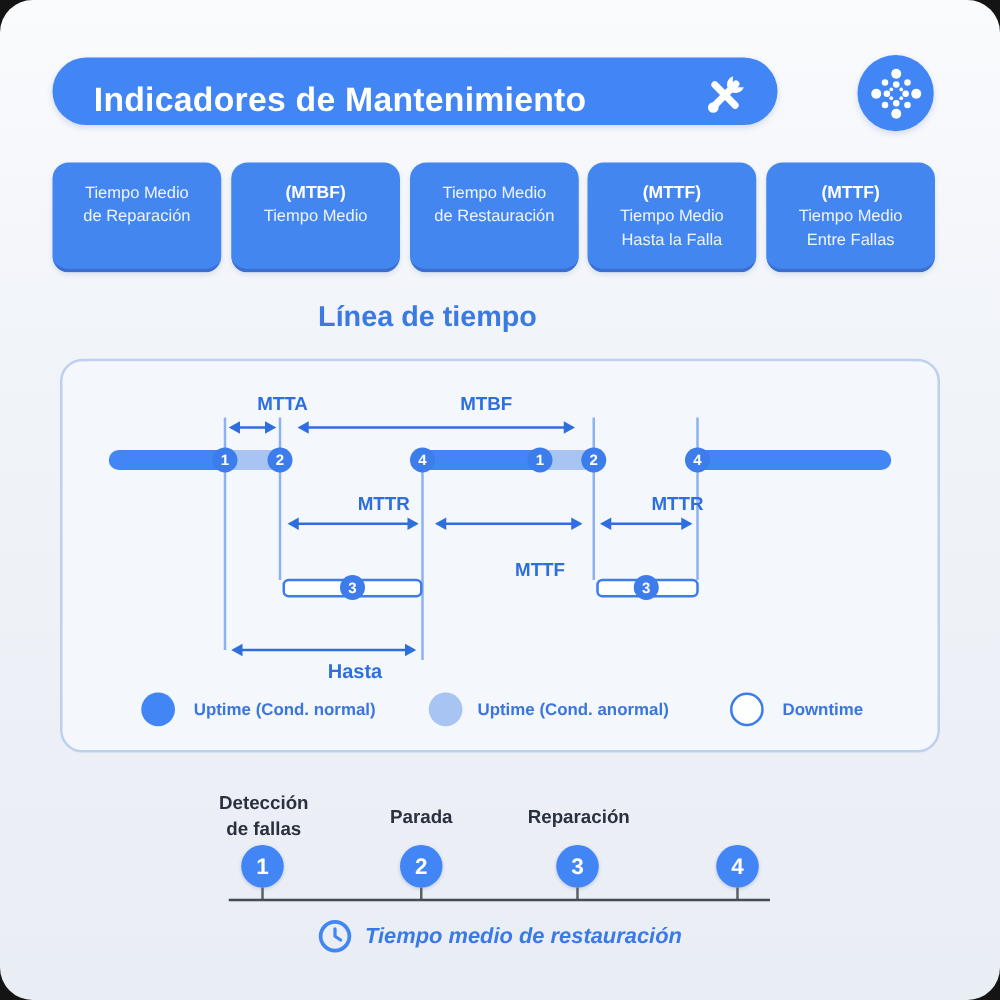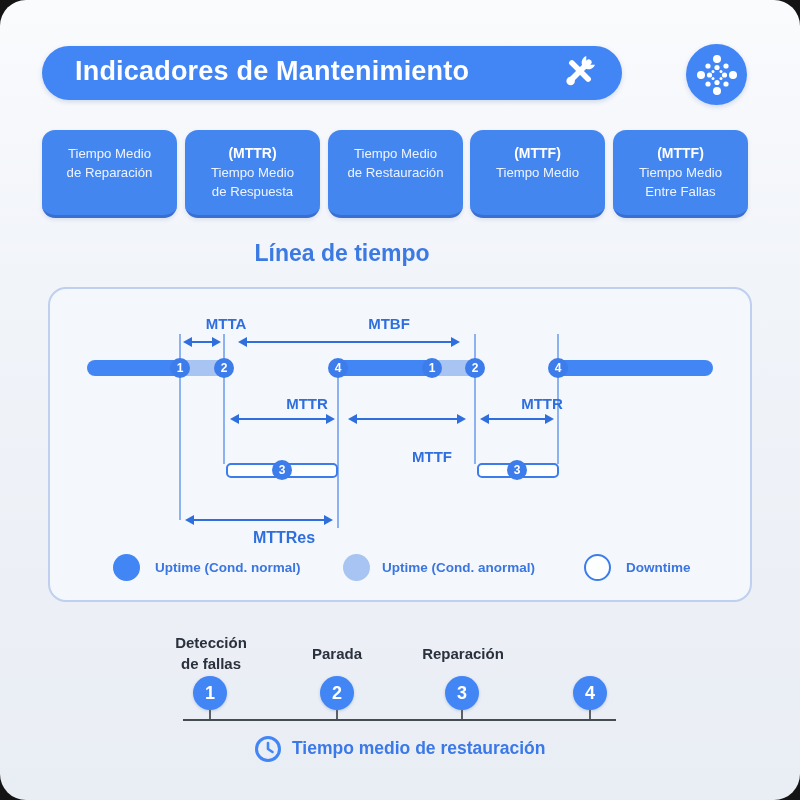--- a/index.html
+++ b/index.html
@@ -3,21 +3,21 @@
 <meta charset="utf-8">
 <style>
   html,body{margin:0;padding:0;background:#141414;}
   body{font-family:"Liberation Sans",sans-serif;-webkit-font-smoothing:antialiased;}
   .page{position:relative;width:800px;height:800px;border-radius:26px;overflow:hidden;
         background:linear-gradient(180deg,#fafbfd 0%,#f1f4f9 35%,#e9edf4 100%);}
   .abs{position:absolute;}
 
   
   .title-pill{left:42px;top:46px;width:580px;height:54px;border-radius:27px;background:#4285f4;
-              display:flex;align-items:center;padding:0 22px 4px 33px;box-sizing:border-box;
+              display:flex;align-items:flex-end;padding:0 22px 4px 33px;box-sizing:border-box;
               box-shadow:0 2px 5px rgba(40,80,160,.18);}
   .title-text{color:#fff;font-size:27px;font-weight:600;letter-spacing:.2px;white-space:nowrap;flex:1;}
   .logo{left:686px;top:44px;width:61px;height:61px;border-radius:50%;background:#4285f4;
         display:flex;align-items:center;justify-content:center;box-shadow:0 2px 5px rgba(40,80,160,.18);}
 
   
   .card{top:130px;width:135px;height:88px;border-radius:13px;background:#4486f0;
         border-bottom:3px solid #3a6fd0;box-sizing:border-box;color:#fff;text-align:center;
         padding-top:14px;box-shadow:0 2px 4px rgba(40,80,160,.12);}
   .card .abbr{font-size:14px;font-weight:700;line-height:19px;}
@@ -100,31 +100,31 @@
       <circle cx="18" cy="25.5" r="1.5"></circle>
         <circle cx="26" cy="25.5" r="1.5"></circle>
     </svg>
   </div>
 
   <div class="abs card" style="left:42px;">
     <div class="ln">Tiempo Medio</div>
     <div class="ln">de Reparación</div>
   </div>
   <div class="abs card" style="left:185px;">
-    <div class="abbr">(MTTR)</div>
-    <div class="ln">Tiempo Medio</div>
-    <div class="ln">de Respuesta</div>
+    <div class="abbr">(MTBF)</div>
+    <div class="ln">Tiempo Medio</div>
   </div>
   <div class="abs card" style="left:328px;">
     <div class="ln">Tiempo Medio</div>
     <div class="ln">de Restauración</div>
   </div>
   <div class="abs card" style="left:470px;">
     <div class="abbr">(MTTF)</div>
     <div class="ln">Tiempo Medio</div>
+    <div class="ln">Hasta la Falla</div>
   </div>
   <div class="abs card" style="left:613px;">
     <div class="abbr">(MTTF)</div>
     <div class="ln">Tiempo Medio</div>
     <div class="ln">Entre Fallas</div>
   </div>
 
   <div class="abs section-title">Línea de tiempo</div>
 
   <div class="abs frame"></div>
@@ -157,21 +157,21 @@
   <div class="abs dlabel" style="left:282px;top:395px;">MTTR</div>
   <div class="abs arrow" style="left:232px;top:418px;width:101px;"></div>
 
   <div class="abs arrow" style="left:350px;top:418px;width:114px;"></div>
   <div class="abs dlabel" style="left:407px;top:448px;">MTTF</div>
 
   <div class="abs dlabel" style="left:517px;top:395px;">MTTR</div>
   <div class="abs arrow" style="left:482px;top:418px;width:70px;"></div>
 
   <div class="abs arrow" style="left:187px;top:519px;width:144px;"></div>
-  <div class="abs dlabel" style="left:259px;top:529px;font-size:16px;">MTTRes</div>
+  <div class="abs dlabel" style="left:259px;top:529px;font-size:16px;">Hasta</div>
 
   <div class="abs dtbar" style="left:226px;width:112px;"></div>
   <div class="abs node" style="left:282px;top:470px;">3</div>
   <div class="abs dtbar" style="left:477px;width:82px;"></div>
   <div class="abs node" style="left:517px;top:470px;">3</div>
 
   <div class="abs lg-swatch" style="left:113px;background:#4285f4;"></div>
   <div class="abs lg-label" style="left:155px;">Uptime (Cond. normal)</div>
   <div class="abs lg-swatch" style="left:343px;background:#a7c4f2;"></div>
   <div class="abs lg-label" style="left:382px;">Uptime (Cond. anormal)</div>
@@ -199,15 +199,15 @@
   <div class="abs stem" style="left:461px;"></div>
   <div class="abs stem" style="left:589px;"></div>
   <div class="abs axis"></div>
 
   <div class="abs" style="left:254px;top:735px;">
     <svg width="28" height="28" viewBox="0 0 28 28">
       <circle cx="14" cy="14" r="11.5" fill="none" stroke="#4285f4" stroke-width="3"></circle>
       <path d="M14 8 v6 l4.5 3" fill="none" stroke="#4285f4" stroke-width="2.6" stroke-linecap="round" stroke-linejoin="round"></path>
     </svg>
   </div>
-  <div class="abs footer-text" style="left:292px;">Tiempo medio de restauración</div>
+  <div class="abs footer-text" style="left:292px;font-style:italic;">Tiempo medio de restauración</div>
 
 </div>
 
 </body></html>

